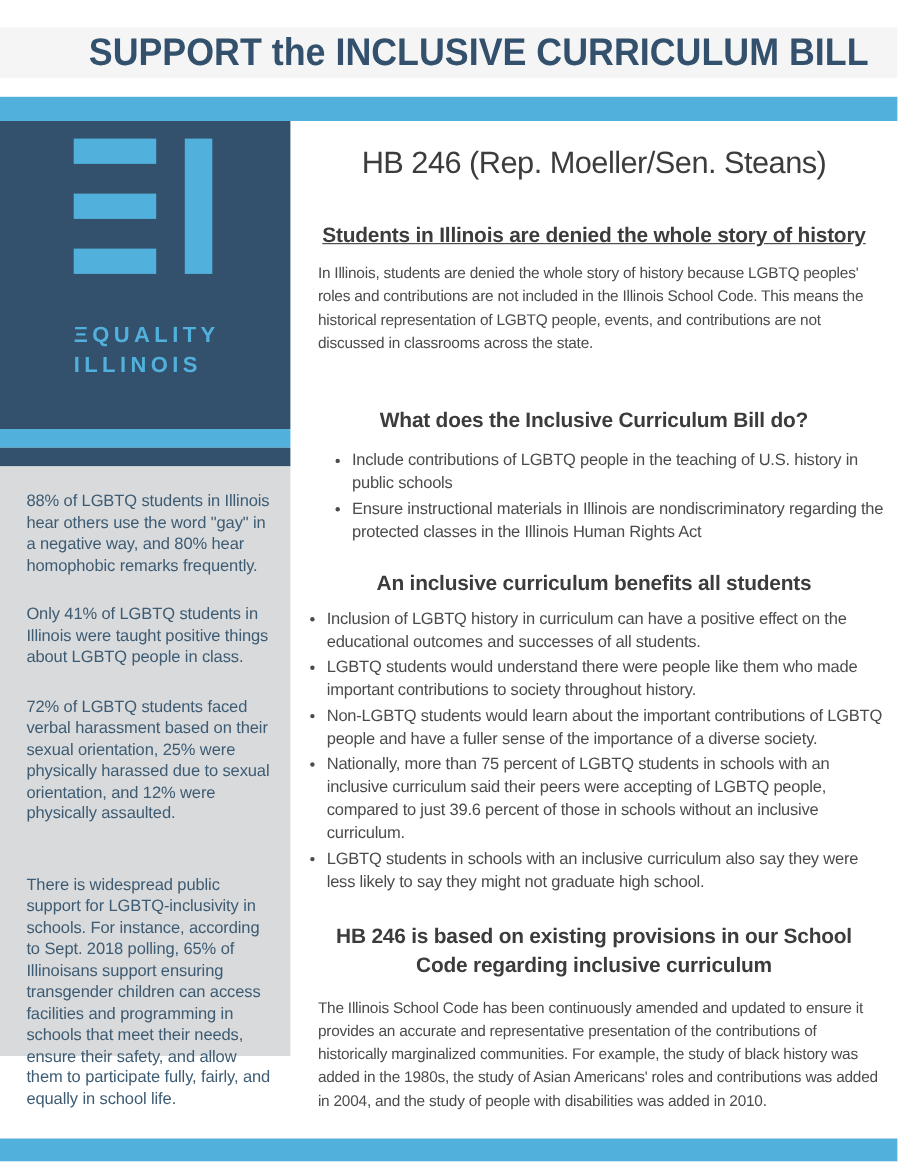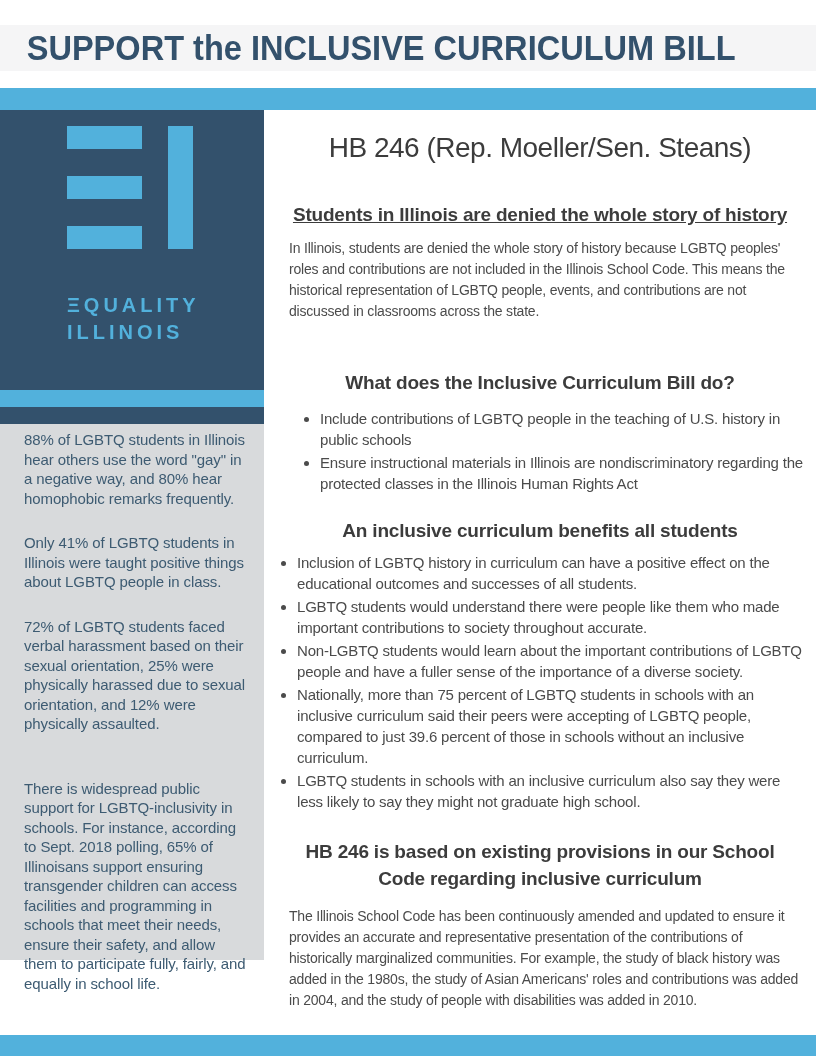--- a/index.html
+++ b/index.html
@@ -16,21 +16,21 @@
   body{
     width:816px;height:1056px;position:relative;background:#ffffff;
     font-family:"Liberation Sans", sans-serif;overflow:hidden;
   }
   .page{position:absolute;inset:0;}
 
   
   .title-band{
     position:absolute;top:25px;left:0;width:816px;height:46px;
     background:var(--band_gray);
-    display:flex;align-items:center;justify-content:flex-start;
+    display:flex;align-items:center;justify-content:flex-end;
   }
   .page-title{
     color:var(--navy);font-weight:bold;font-size:35px;white-space:nowrap;
     letter-spacing:0px;display:inline-block;transform:scaleX(0.93);transform-origin:center;
   }
 
   
   .blue-bar-top{position:absolute;top:88px;left:0;width:816px;height:22px;background:var(--light_blue);}
   .blue-bar-bottom{position:absolute;top:1035px;left:0;width:816px;height:21px;background:var(--light_blue);}
 
@@ -51,21 +51,21 @@
   .navy-strip{width:264px;height:17px;background:var(--navy);}
   .callout-block{
     width:264px;height:105px;background:var(--sidebar_gray);
     display:flex;align-items:center;justify-content:center;
   }
   .callout-block p{
     margin:0;padding:0 8px;text-align:center;
     color:var(--sidebar_text);font-size:15px;line-height:19px;
   }
   .stats-block{
-    width:264px;height:536px;background:var(--sidebar_gray);padding-top:6px;
+    width:264px;height:536px;background:var(--sidebar_gray);padding-top:22px;
   }
   .stats-block p{
     margin:0 16px 25px 24px;color:var(--sidebar_text);
     font-size:15px;line-height:19.5px;letter-spacing:-0.1px;
   }
   .stats-block p:last-child{margin-top:45px;}
 
   
   .main{position:absolute;left:264px;top:110px;width:552px;color:var(--body_text);}
   .main h1{
@@ -134,21 +134,21 @@
       <ul class="list-a">
           <li>Include contributions of LGBTQ people in the teaching of U.S. history in public schools</li>
           <li>Ensure instructional materials in Illinois are nondiscriminatory regarding the protected classes in the Illinois Human Rights Act</li>
         </ul>
     </section>
 
     <section class="sec3">
       <h2>An inclusive curriculum benefits all students</h2>
       <ul class="list-b">
           <li>Inclusion of LGBTQ history in curriculum can have a positive effect on the educational outcomes and successes of all students.</li>
-          <li>LGBTQ students would understand there were people like them who made important contributions to society throughout accurate.</li>
+          <li>LGBTQ students would understand there were people like them who made important contributions to society throughout history.</li>
           <li>Non-LGBTQ students would learn about the important contributions of LGBTQ people and have a fuller sense of the importance of a diverse society.</li>
           <li>Nationally, more than 75 percent of LGBTQ students in schools with an inclusive curriculum said their peers were accepting of LGBTQ people, compared to just 39.6 percent of those in schools without an inclusive curriculum.</li>
           <li>LGBTQ students in schools with an inclusive curriculum also say they were less likely to say they might not graduate high school.</li>
         </ul>
     </section>
 
     <section class="sec4">
       <h2>HB 246 is based on existing provisions in our School Code regarding inclusive curriculum</h2>
       <p class="body">The Illinois School Code has been continuously amended and updated to ensure it provides an accurate and representative presentation of the contributions of historically marginalized communities. For example, the study of black history was added in the 1980s, the study of Asian Americans' roles and contributions was added in 2004, and the study of people with disabilities was added in 2010.</p>
     </section>

